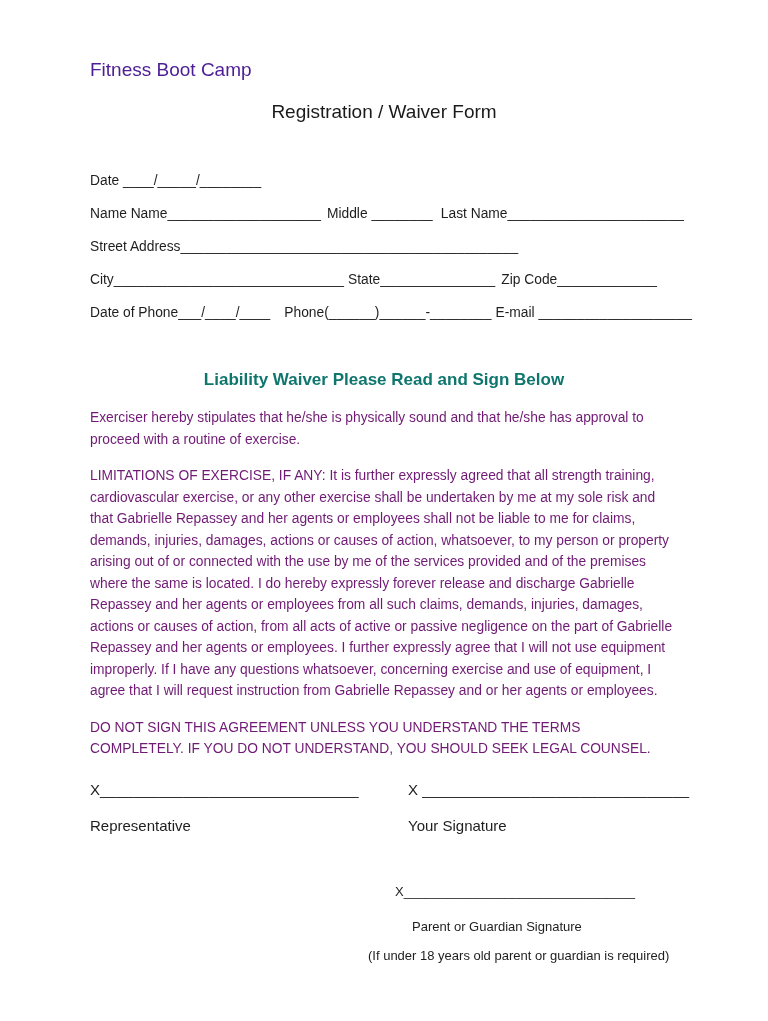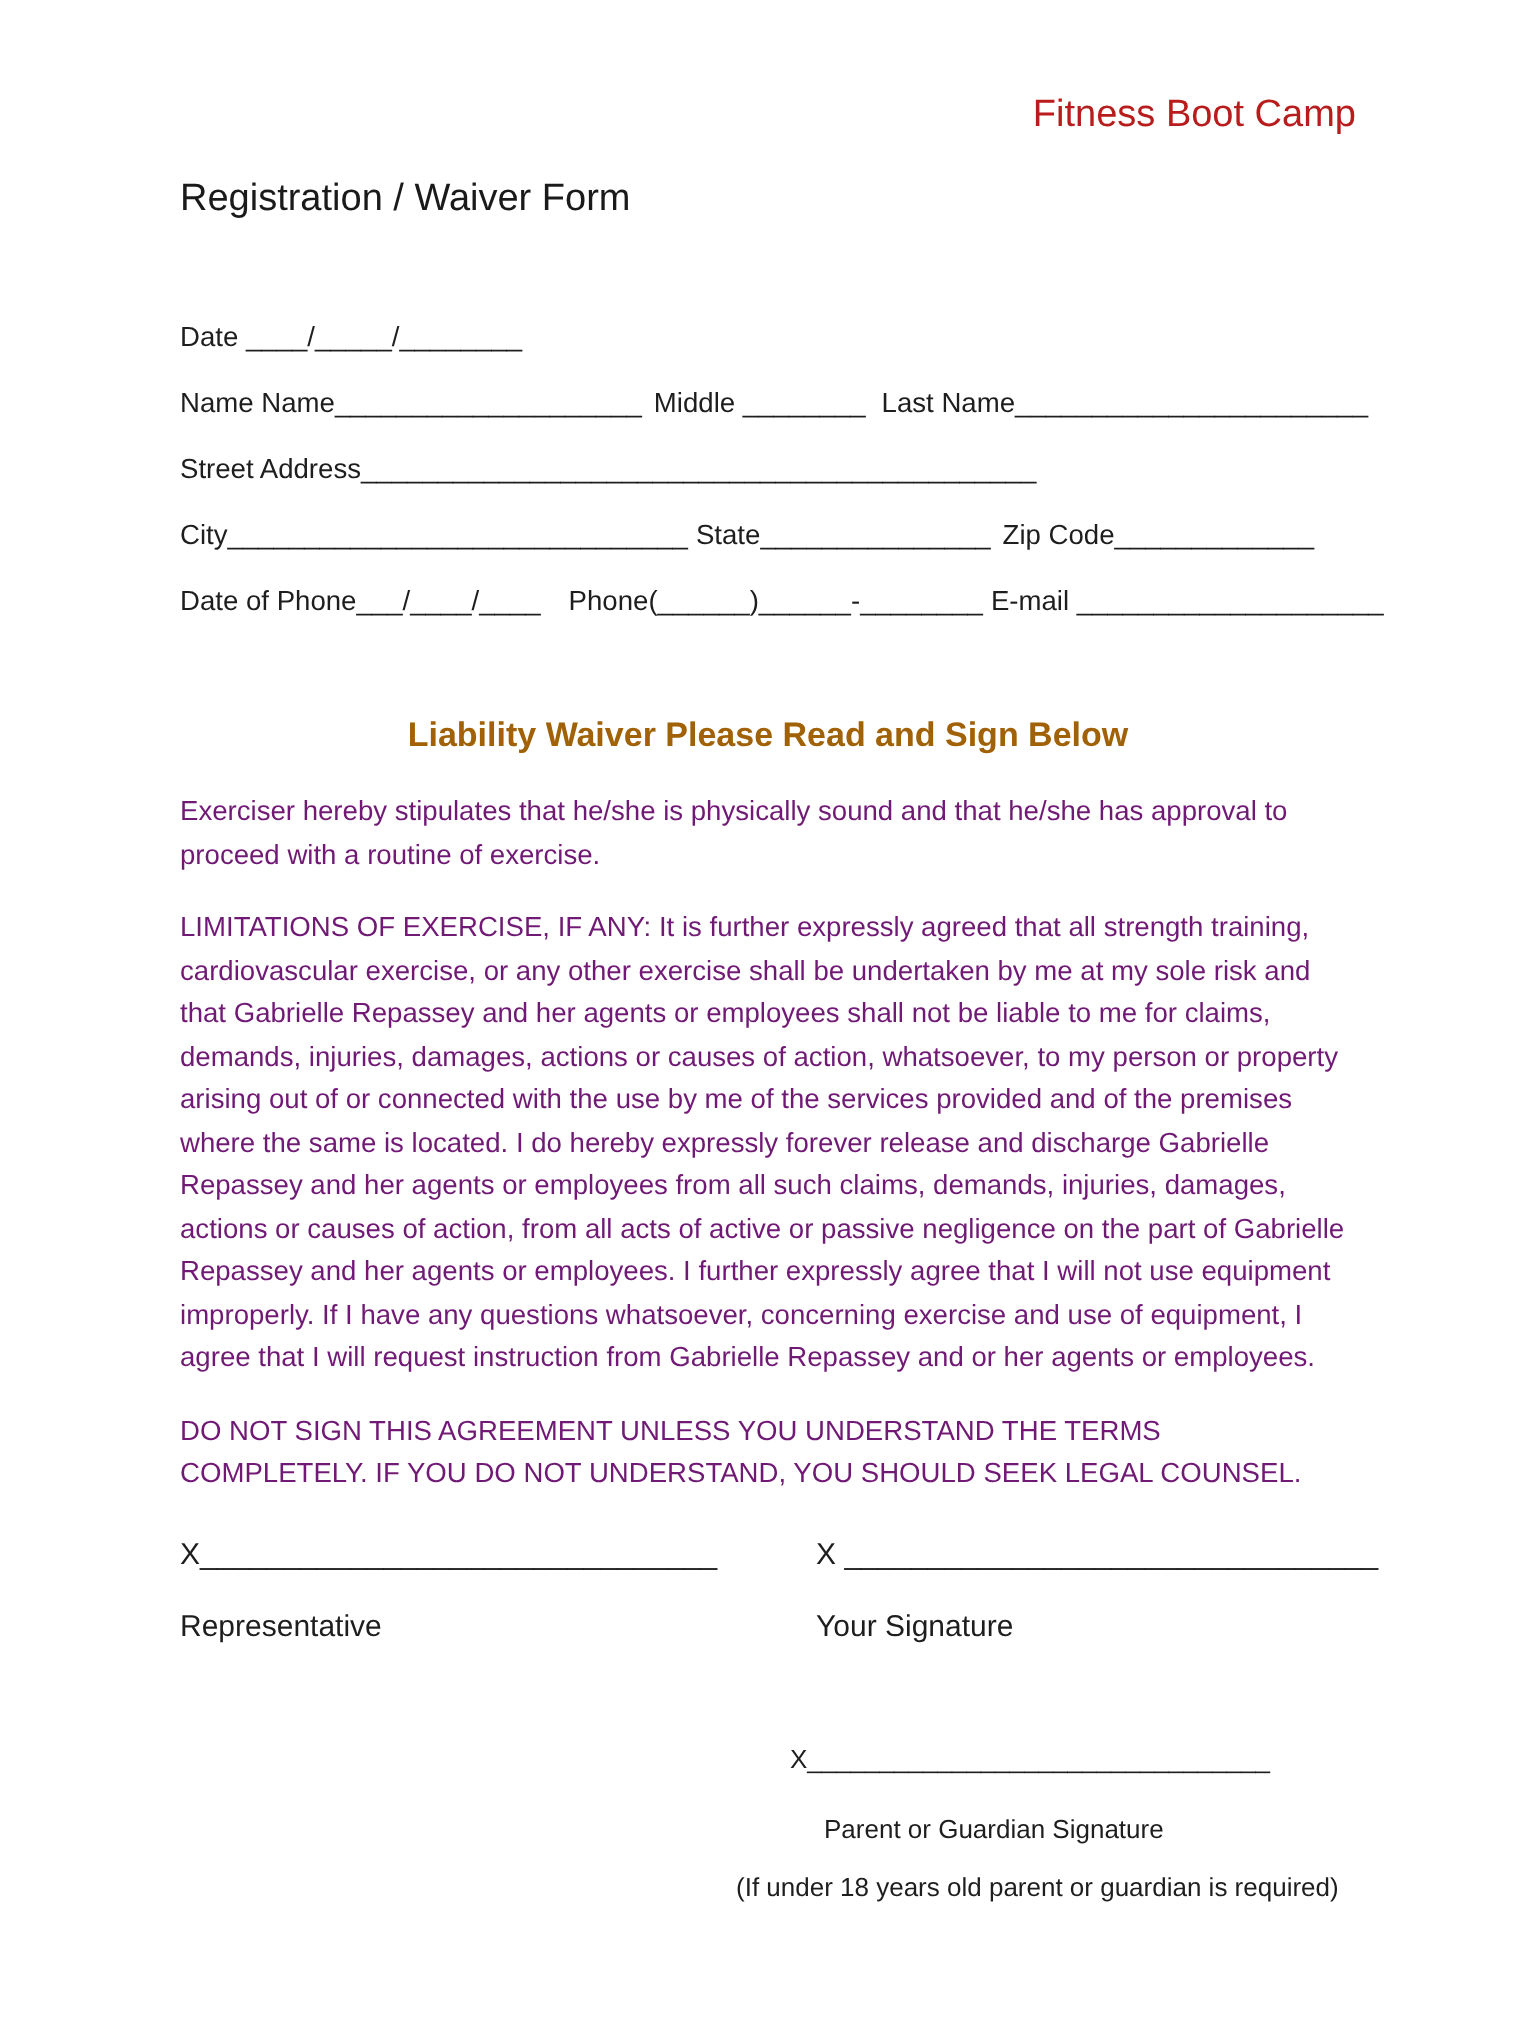--- a/index.html
+++ b/index.html
@@ -11,27 +11,28 @@
     color: #1e1e1e;
     overflow: hidden;
   }
   .page {
     box-sizing: border-box;
     width: 768px;
     height: 1021px;
     padding: 0 90px;
   }
   .doc-title {
-    text-align: right;
+    text-align: left;
     font-size: 19px;
     line-height: 23px;
-    margin-top: 46px;
-    color: #b91c1c;
+    margin-top: 58px;
+    color: #4c1d95;
   }
   .doc-subtitle {
+    text-align: center;
     font-size: 19px;
     line-height: 23px;
     margin-top: 19px;
     color: #1a1a1a;
   }
   .fields { margin-top: 50px; }
   .field-row {
     font-size: 13.8px;
     line-height: 15px;
     margin-top: 18px;
@@ -43,21 +44,21 @@
   .g4 { margin-left: 4px; }
   .g6 { margin-left: 6px; }
   .g8 { margin-left: 8px; }
   .g14 { margin-left: 14px; }
   .section-heading {
     text-align: center;
     font-weight: bold;
     font-size: 17px;
     line-height: 21px;
     margin-top: 49px;
-    color: #a16207;
+    color: #0f766e;
   }
   .para {
     font-size: 13.8px;
     line-height: 21.5px;
     margin-top: 15px;
     color: #701a75;
   }
   .para.first { margin-top: 17px; }
   .sig-row {
     display: flex;

